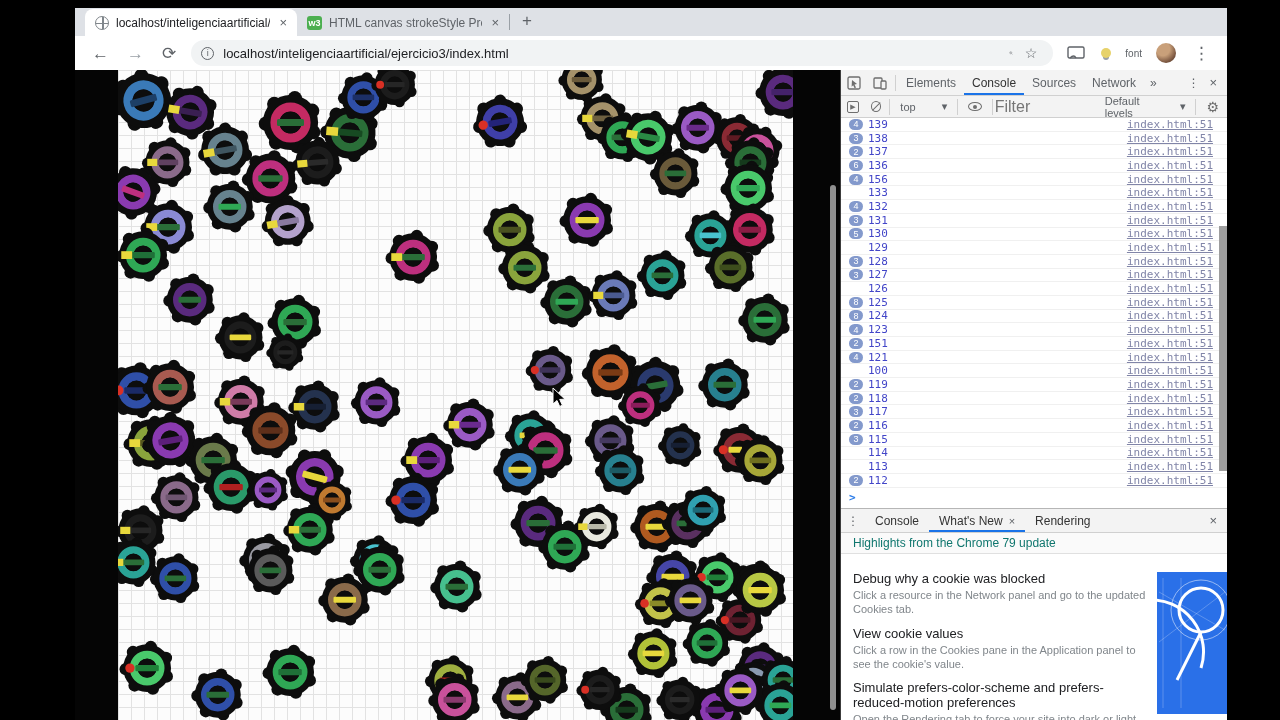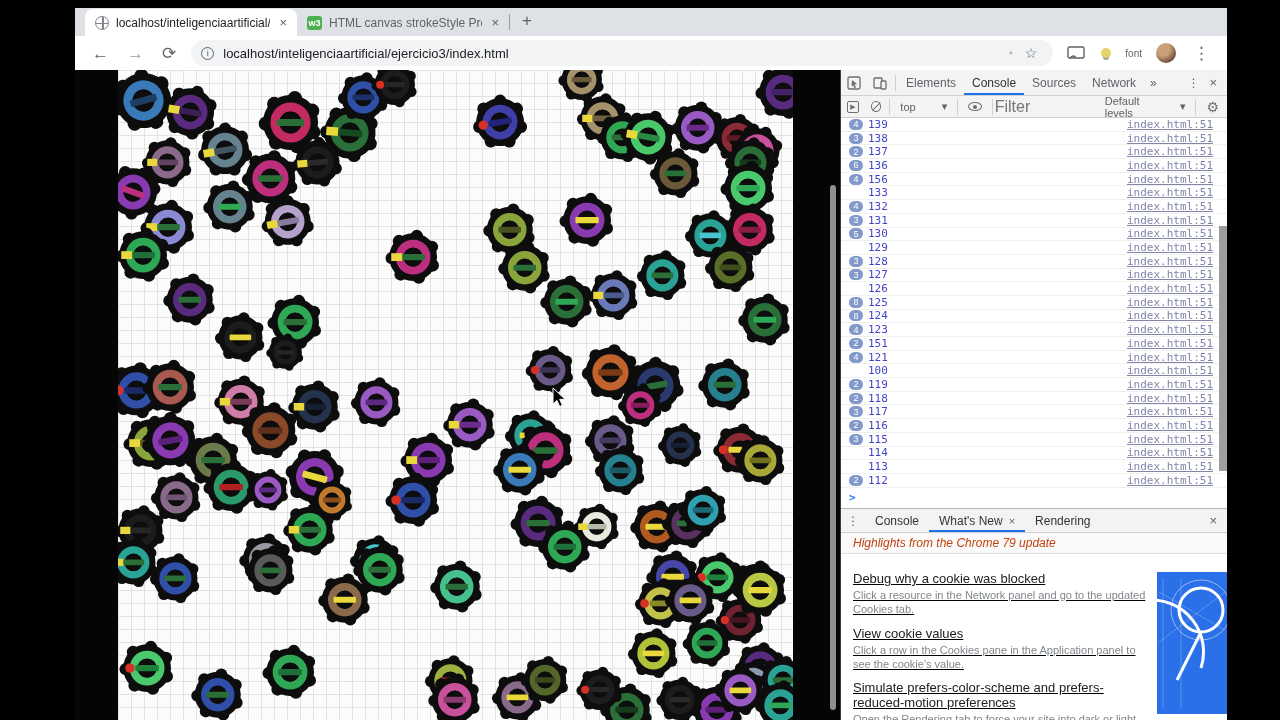--- a/index.html
+++ b/index.html
@@ -83,22 +83,22 @@
   .c-prompt { color:#2e7de8; font-weight:bold; padding:3px 8px; font-size:11px; }
   .c-scroll { position:absolute; right:0px; top:108px; width:8px; height:245px; background:#9e9e9e; }
 
   
   .drawer { height:212px; border-top:1px solid #b6b6b6; display:flex; flex-direction:column; flex:none; }
   .dr-tabs { height:24px; background:#f3f3f3; border-bottom:1px solid #d0d0d0; display:flex; align-items:center; flex:none; }
   .dr-tab { height:100%; display:flex; align-items:center; gap:6px; padding:0 10px; color:#333; }
   .dr-tab.active { box-shadow:inset 0 -2px 0 #1a73e8; }
   .dr-x { color:#5f6368; font-size:11px; }
   .dr-header { height:21px; background:#fafafa; border-bottom:1px solid #e0e0e0; display:flex; align-items:center;
-               padding-left:12px; color:#c2410c; font-size:12px; flex:none;font-style:italic; }
-  .dr-body { flex:1; background:#fff; position:relative; overflow:hidden; padding:8px 12px;text-decoration:underline; }
+               padding-left:12px; color:#0f766e; font-size:12px; flex:none; }
+  .dr-body { flex:1; background:#fff; position:relative; overflow:hidden; padding:8px 12px; }
   .dr-sections { width:300px; }
   .sec-title { font-size:13px; color:#202124; margin-top:9px; }
   .sec-body { font-size:11px; color:#80868b; line-height:1.3; margin-top:2px; }
   .promo { position:absolute; right:0; top:18px; width:70px; height:142px; background:#2a70e8; overflow:hidden; }
 </style>
 </head>
 <body>
 
 <div class="window">
 

